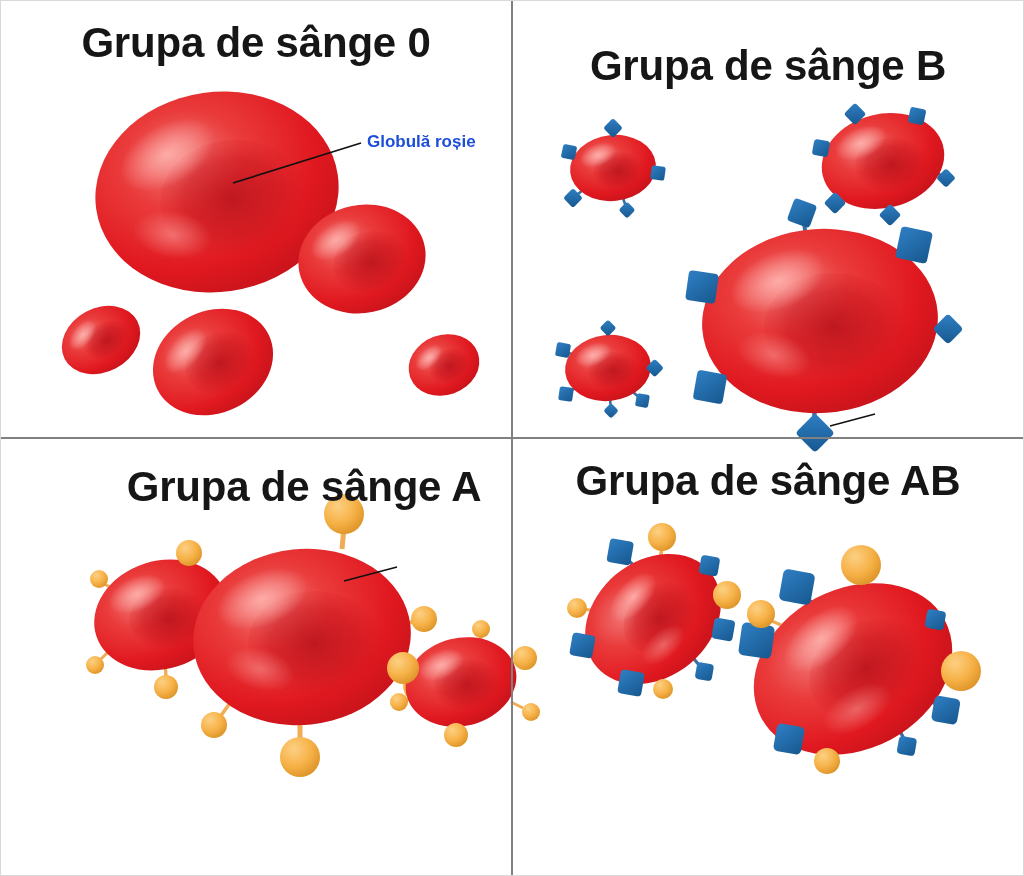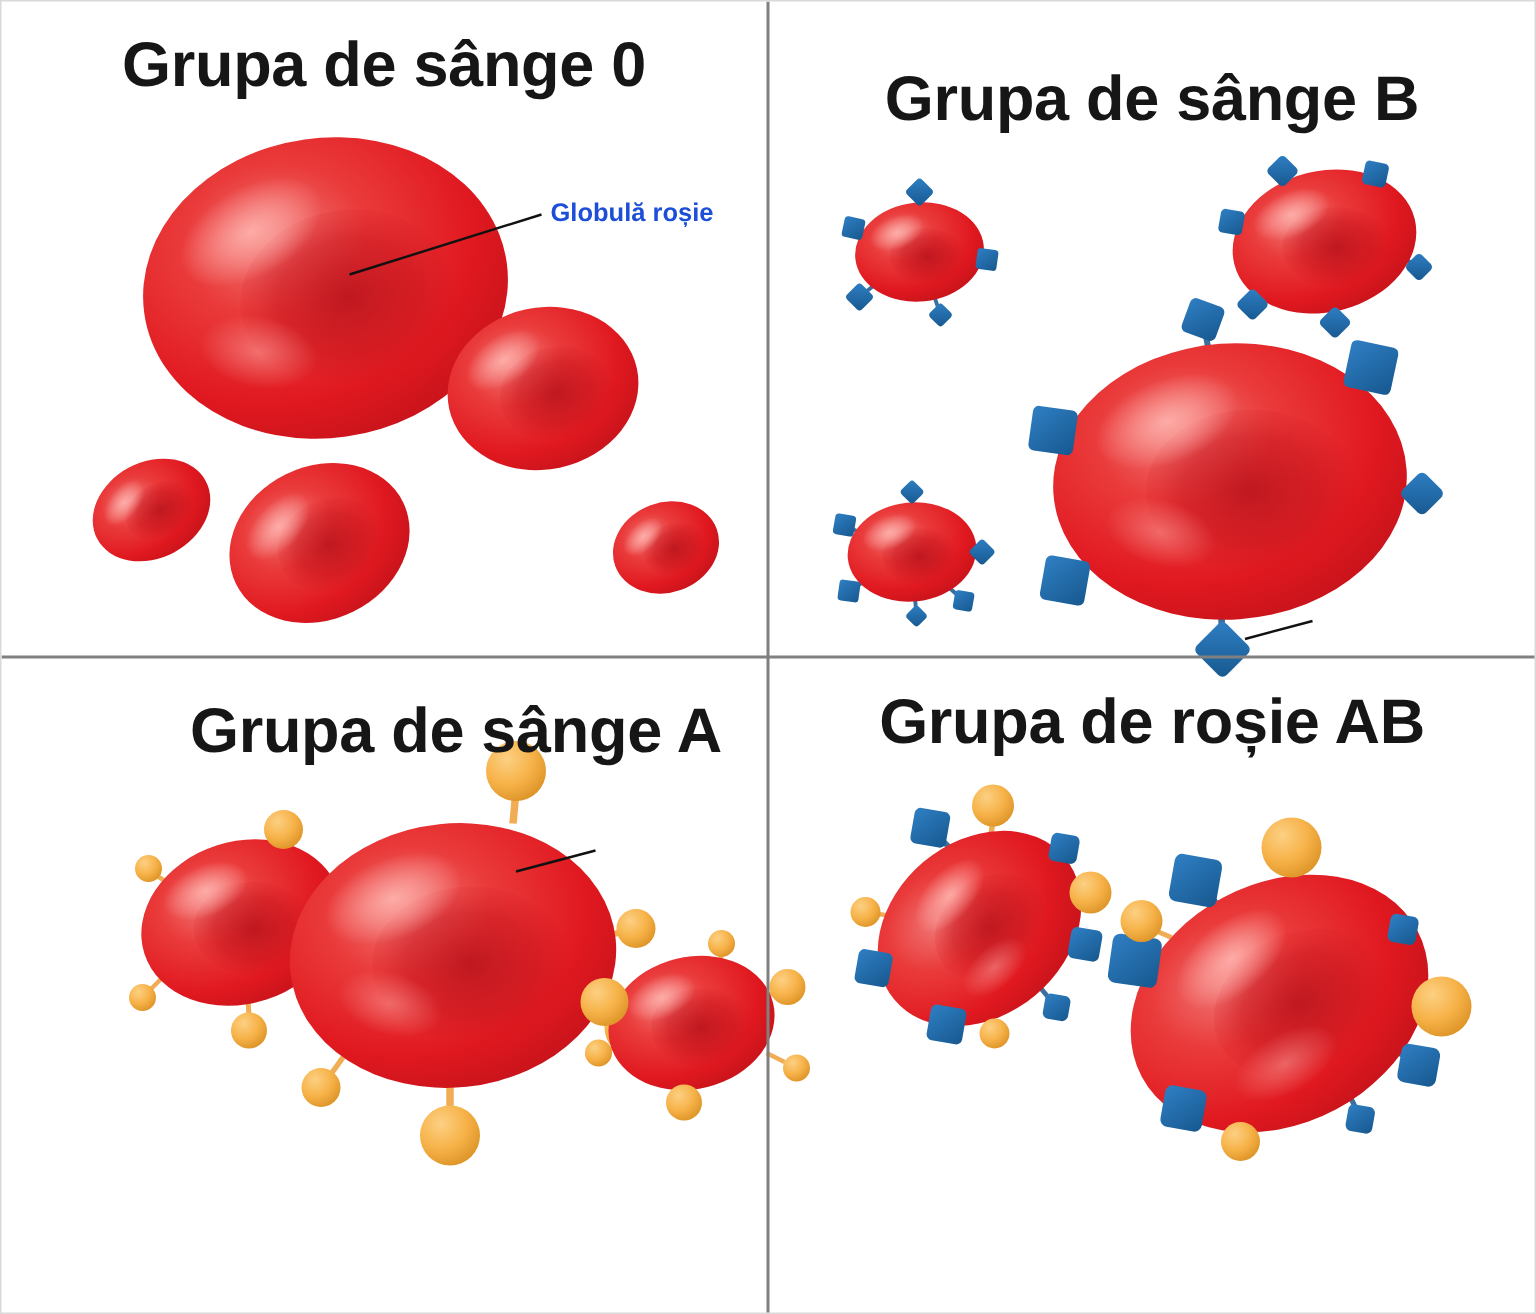--- a/index.html
+++ b/index.html
@@ -406,16 +406,16 @@
         <circle cx="108" cy="2" r="20" fill="url(#antAorangeAB)"></circle>
         <rect x="80" y="28" width="26" height="26" rx="5" fill="url(#antBblueAB)" transform="rotate(10 92 40)"></rect>
         <rect x="-113" y="-45" width="33" height="33" rx="5" fill="url(#antBblueAB)" transform="rotate(8 -96 -28)"></rect>
         <circle cx="-92" cy="-55" r="14" fill="url(#antAorangeAB)"></circle>
         <rect x="-78" y="56" width="28" height="28" rx="5" fill="url(#antBblueAB)" transform="rotate(10 -64 70)"></rect>
         <rect x="45" y="68" width="18" height="18" rx="4" fill="url(#antBblueAB)" transform="rotate(10 54 76)"></rect>
         <circle cx="-26" cy="92" r="13" fill="url(#antAorangeAB)"></circle>
       </g>
     </svg>
 
-    <div class="panel-title">Grupa de roșie AB</div>
+    <div class="panel-title">Grupa de sânge AB</div>
   </div>
 
 </div>
 
 </body></html>

